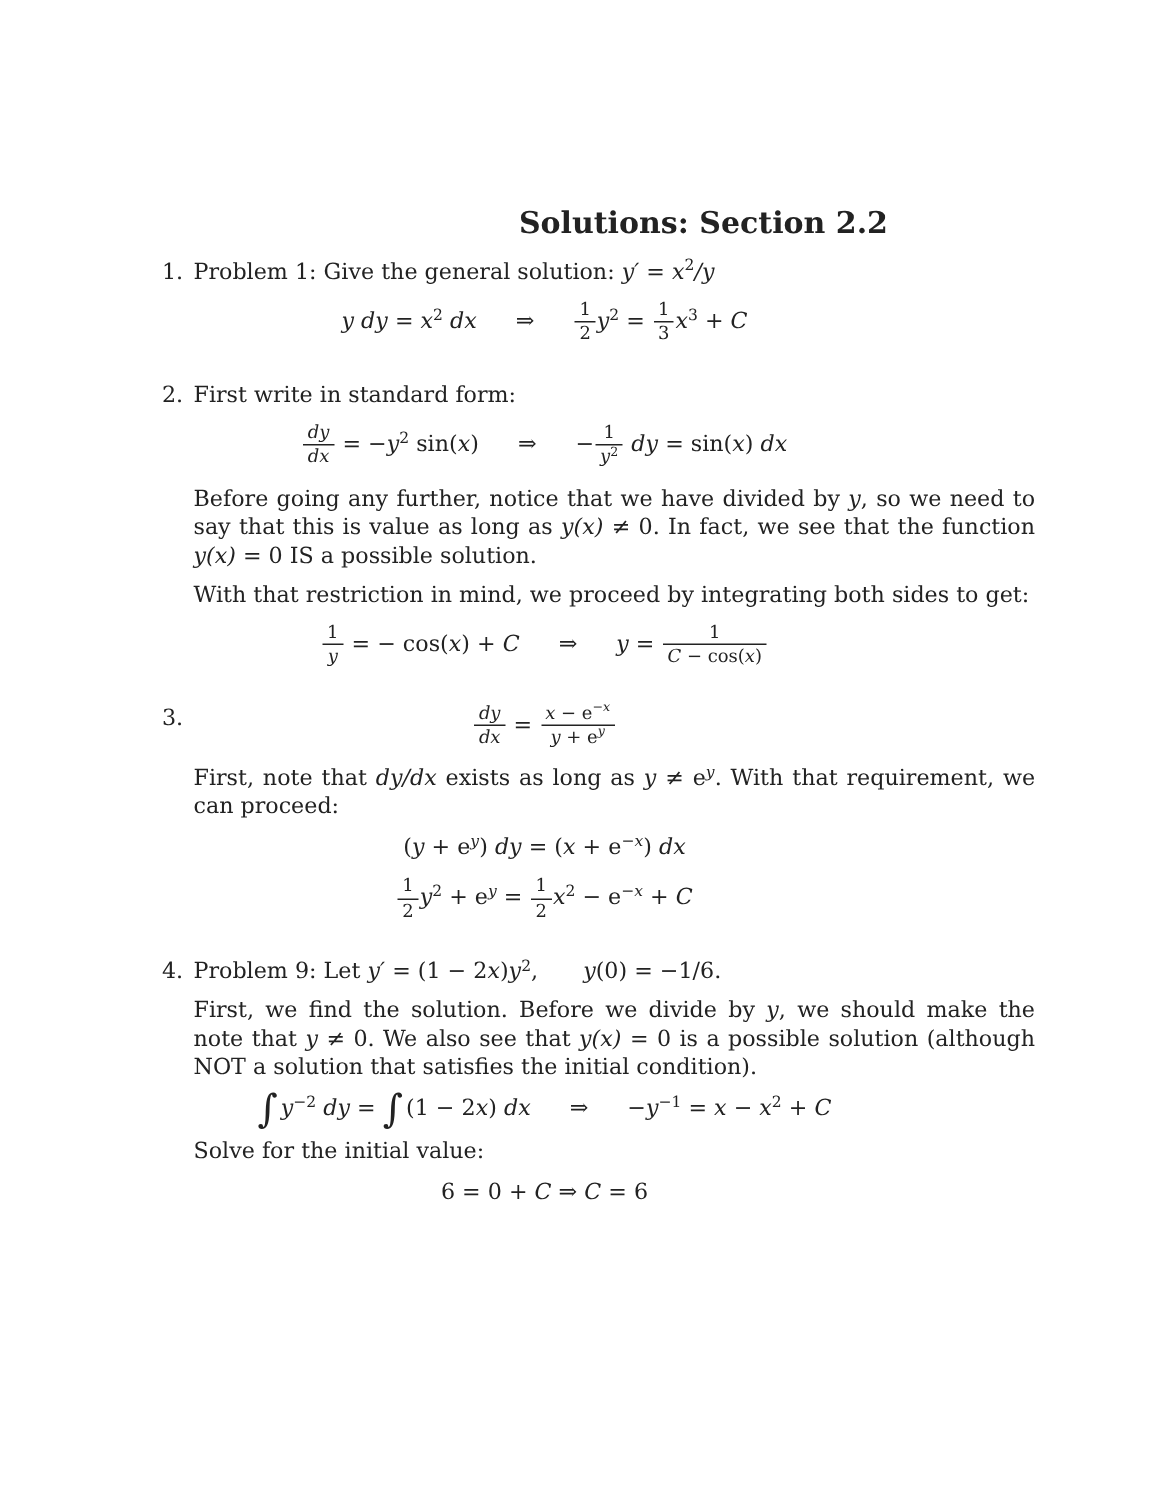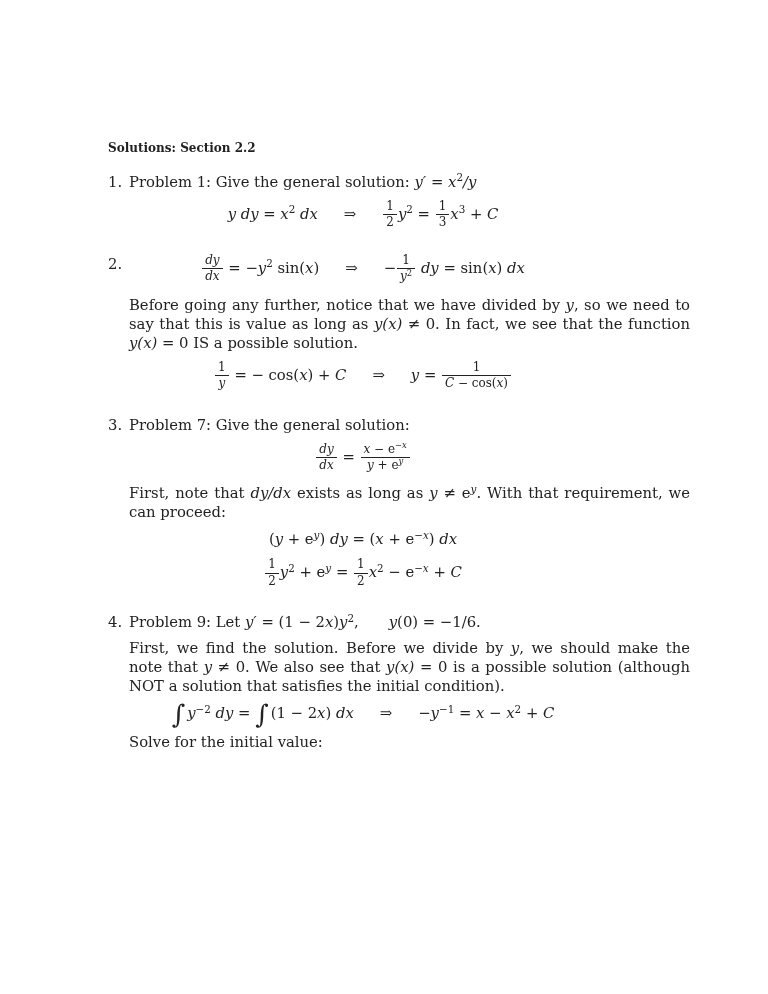--- a/index.html
+++ b/index.html
@@ -3,22 +3,22 @@
 <meta charset="utf-8">
 <style>
   html,body{margin:0;padding:0;background:#fff;}
   .page{
     width:768px;height:994px;background:#ffffff;position:relative;overflow:hidden;
     font-family:"DejaVu Serif","Liberation Serif",serif;
     color:#222;font-size:14.8px;line-height:19px;
   }
   .content{padding:137px 78px 0 108px;}
   .doc-title{
-    width:484px;margin:0 0 13px 0;text-align:left;
-    font-size:12px;font-weight:bold;line-height:22px;
+    width:484px;margin:0 0 13px 0;text-align:right;
+    font-size:20px;font-weight:bold;line-height:22px;
   }
   .item{display:flex;margin:0 0 13px 0;}
   .item .num{width:21px;flex:none;}
   .item .body{flex:1;min-width:0;}
   .body p{margin:7px 0 0;text-align:justify;}
   .body > *:first-child{margin-top:0;}
   .para{margin-top:6px;}
   .eq{
     width:468px;margin:9px 0 11px;text-align:center;
     line-height:normal;white-space:nowrap;
@@ -48,41 +48,43 @@
       <span class="num">1.</span>
       <div class="body">
         <p class="head"><span class="tok-roman">Problem 1: Give the general solution: </span><span class="tok-math">y′</span><span class="tok-roman"> = </span><span class="tok-math">x</span><span class="tok-sup"><span class="tok-plain">2</span></span><span class="tok-math">/y</span></p>
         <div class="eq"><span class="tok-math">y dy</span><span class="tok-roman"> = </span><span class="tok-math">x</span><span class="tok-sup"><span class="tok-plain">2</span></span><span class="tok-math"> dx</span><span class="tok-sp" style="width: 26px;"></span><span class="tok-roman">⇒</span><span class="tok-sp" style="width: 26px;"></span><span class="tok-frac"><span class="fn"><span class="tok-plain">1</span></span><span class="fd"><span class="tok-plain">2</span></span></span><span class="tok-math">y</span><span class="tok-sup"><span class="tok-plain">2</span></span><span class="tok-roman"> = </span><span class="tok-frac"><span class="fn"><span class="tok-plain">1</span></span><span class="fd"><span class="tok-plain">3</span></span></span><span class="tok-math">x</span><span class="tok-sup"><span class="tok-plain">3</span></span><span class="tok-roman"> + </span><span class="tok-math">C</span></div>
       </div>
     </div>
 
     <div class="item">
       <span class="num">2.</span>
       <div class="body">
+        <p class="para">First write in standard form:</p>
         <div class="eq"><span class="tok-frac"><span class="fn"><span class="tok-math">dy</span></span><span class="fd"><span class="tok-math">dx</span></span></span><span class="tok-roman"> = −</span><span class="tok-math">y</span><span class="tok-sup"><span class="tok-plain">2</span></span><span class="tok-roman"> sin(</span><span class="tok-math">x</span><span class="tok-roman">)</span><span class="tok-sp" style="width: 26px;"></span><span class="tok-roman">⇒</span><span class="tok-sp" style="width: 26px;"></span><span class="tok-roman">−</span><span class="tok-frac"><span class="fn"><span class="tok-plain">1</span></span><span class="fd"><span class="tok-math">y</span><span class="tok-sup"><span class="tok-plain">2</span></span></span></span><span class="tok-math"> dy</span><span class="tok-roman"> = sin(</span><span class="tok-math">x</span><span class="tok-roman">) </span><span class="tok-math">dx</span></div>
         <p class="para"><span class="tok-roman">Before going any further, notice that we have divided by </span><span class="tok-math">y</span><span class="tok-roman">, so we need to say that this is value as long as </span><span class="tok-math">y(x)</span><span class="tok-roman"> ≠ 0. In fact, we see that the function </span><span class="tok-math">y(x)</span><span class="tok-roman"> = 0 IS a possible solution.</span></p>
+        <p class="para">With that restriction in mind, we proceed by integrating both sides to get:</p>
         <div class="eq"><span class="tok-frac"><span class="fn"><span class="tok-plain">1</span></span><span class="fd"><span class="tok-math">y</span></span></span><span class="tok-roman"> = − cos(</span><span class="tok-math">x</span><span class="tok-roman">) + </span><span class="tok-math">C</span><span class="tok-sp" style="width: 26px;"></span><span class="tok-roman">⇒</span><span class="tok-sp" style="width: 26px;"></span><span class="tok-math">y</span><span class="tok-roman"> = </span><span class="tok-frac"><span class="fn"><span class="tok-plain">1</span></span><span class="fd"><span class="tok-math">C</span><span class="tok-roman"> − cos(</span><span class="tok-math">x</span><span class="tok-roman">)</span></span></span></div>
       </div>
     </div>
 
     <div class="item">
       <span class="num">3.</span>
       <div class="body">
-        <p class="head"><span class="tok-roman">Problem 7: Give the general solution:</span></p>
         <div class="eq"><span class="tok-frac"><span class="fn"><span class="tok-math">dy</span></span><span class="fd"><span class="tok-math">dx</span></span></span><span class="tok-roman"> = </span><span class="tok-frac"><span class="fn"><span class="tok-math">x</span><span class="tok-roman"> − e</span><span class="tok-sup"><span class="tok-roman">−</span><span class="tok-math">x</span></span></span><span class="fd"><span class="tok-math">y</span><span class="tok-roman"> + e</span><span class="tok-sup"><span class="tok-math">y</span></span></span></span></div>
         <p class="para"><span class="tok-roman">First, note that </span><span class="tok-math">dy/dx</span><span class="tok-roman"> exists as long as </span><span class="tok-math">y</span><span class="tok-roman"> ≠ e</span><span class="tok-sup"><span class="tok-math">y</span></span><span class="tok-roman">. With that requirement, we can proceed:</span></p>
         <div class="eq"><span class="tok-roman">(</span><span class="tok-math">y</span><span class="tok-roman"> + e</span><span class="tok-sup"><span class="tok-math">y</span></span><span class="tok-roman">) </span><span class="tok-math">dy</span><span class="tok-roman"> = (</span><span class="tok-math">x</span><span class="tok-roman"> + e</span><span class="tok-sup"><span class="tok-roman">−</span><span class="tok-math">x</span></span><span class="tok-roman">) </span><span class="tok-math">dx</span></div>
         <div class="eq"><span class="tok-frac"><span class="fn"><span class="tok-plain">1</span></span><span class="fd"><span class="tok-plain">2</span></span></span><span class="tok-math">y</span><span class="tok-sup"><span class="tok-plain">2</span></span><span class="tok-roman"> + e</span><span class="tok-sup"><span class="tok-math">y</span></span><span class="tok-roman"> = </span><span class="tok-frac"><span class="fn"><span class="tok-plain">1</span></span><span class="fd"><span class="tok-plain">2</span></span></span><span class="tok-math">x</span><span class="tok-sup"><span class="tok-plain">2</span></span><span class="tok-roman"> − e</span><span class="tok-sup"><span class="tok-roman">−</span><span class="tok-math">x</span></span><span class="tok-roman"> + </span><span class="tok-math">C</span></div>
       </div>
     </div>
 
     <div class="item">
       <span class="num">4.</span>
       <div class="body">
         <p class="head"><span class="tok-roman">Problem 9: Let </span><span class="tok-math">y′</span><span class="tok-roman"> = (1 − 2</span><span class="tok-math">x</span><span class="tok-roman">)</span><span class="tok-math">y</span><span class="tok-sup"><span class="tok-plain">2</span></span><span class="tok-roman">,</span><span class="tok-sp" style="width: 30px;"></span><span class="tok-math">y</span><span class="tok-roman">(0) = −1/6.</span></p>
         <p class="para"><span class="tok-roman">First, we find the solution. Before we divide by </span><span class="tok-math">y</span><span class="tok-roman">, we should make the note that </span><span class="tok-math">y</span><span class="tok-roman"> ≠ 0. We also see that </span><span class="tok-math">y(x)</span><span class="tok-roman"> = 0 is a possible solution (although NOT a solution that satisfies the initial condition).</span></p>
         <div class="eq"><span class="tok-int">∫</span><span class="tok-math">y</span><span class="tok-sup"><span class="tok-plain">−2</span></span><span class="tok-math"> dy</span><span class="tok-roman"> = </span><span class="tok-int">∫</span><span class="tok-roman">(1 − 2</span><span class="tok-math">x</span><span class="tok-roman">) </span><span class="tok-math">dx</span><span class="tok-sp" style="width: 26px;"></span><span class="tok-roman">⇒</span><span class="tok-sp" style="width: 26px;"></span><span class="tok-roman">−</span><span class="tok-math">y</span><span class="tok-sup"><span class="tok-plain">−1</span></span><span class="tok-roman"> = </span><span class="tok-math">x</span><span class="tok-roman"> − </span><span class="tok-math">x</span><span class="tok-sup"><span class="tok-plain">2</span></span><span class="tok-roman"> + </span><span class="tok-math">C</span></div>
         <p class="para">Solve for the initial value:</p>
+        <div class="eq"><span class="tok-roman">6 = 0 + </span><span class="tok-math">C</span><span class="tok-roman"> ⇒ </span><span class="tok-math">C</span><span class="tok-roman"> = 6</span></div>
       </div>
     </div>
 
   </div>
 </div>
 
 </body></html>

